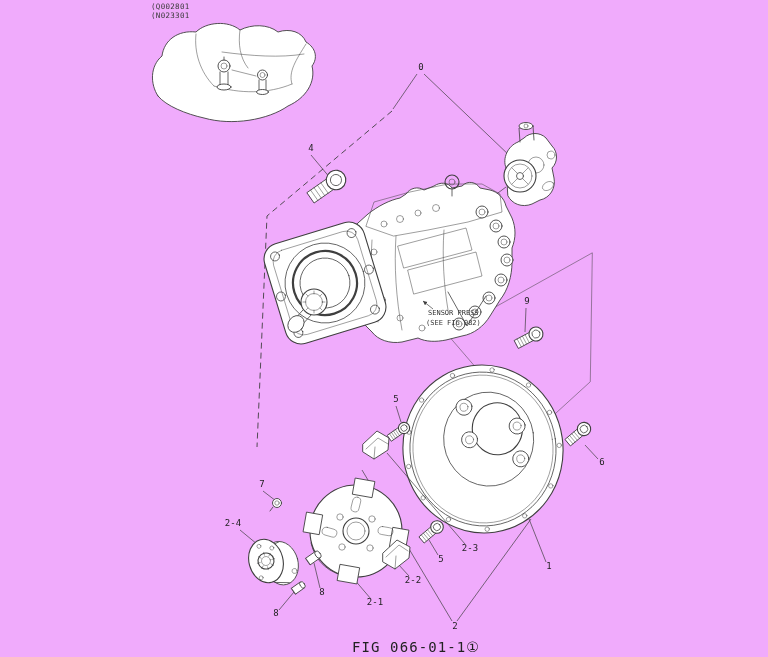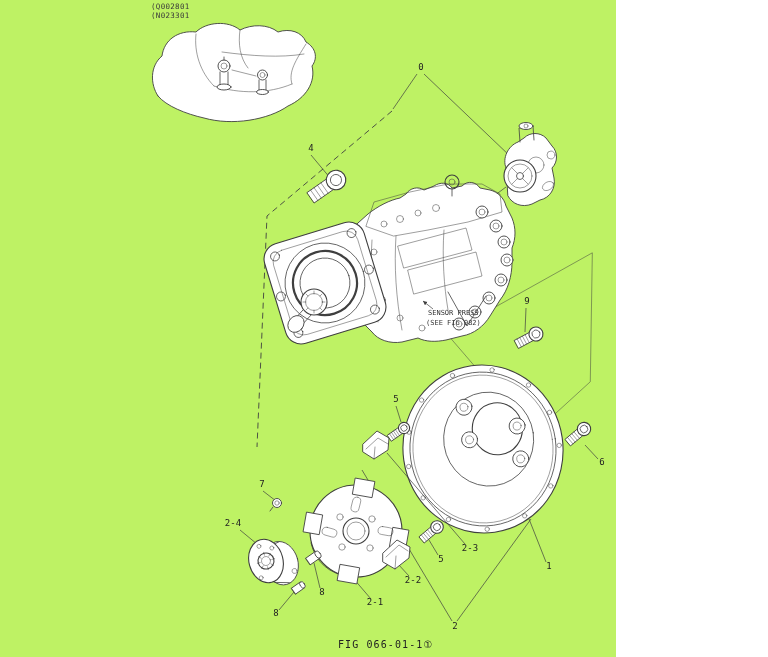--- a/index.html
+++ b/index.html
@@ -1,20 +1,20 @@
 <!DOCTYPE html>
 <html><head>
 <meta charset="utf-8">
 <style>
   html,body{margin:0;padding:0;background:#ffffff;}
-  .page{position:relative;width:616px;height:657px;background:#bef264;overflow:hidden;
+  .page{position:relative;width:768px;height:657px;background:#f0abfc;overflow:hidden;
         font-family:"DejaVu Sans Mono","DejaVu Sans",monospace;color:#2e2e2e;}
   .codes{position:absolute;left:151px;top:2px;font-size:7.5px;line-height:9px;
          letter-spacing:0.3px;color:#3a3a3a;white-space:pre;}
-  .caption{position:absolute;left:338px;top:639px;font-size:10px;letter-spacing:1.1px;color:#222;}
+  .caption{position:absolute;left:352px;top:639px;font-size:14px;letter-spacing:1.1px;color:#222;}
   svg{position:absolute;left:0;top:0;}
   svg *{vector-effect:non-scaling-stroke;}
   .ln{stroke:#3f3f3f;fill:none;stroke-width:.8;stroke-linecap:round;stroke-linejoin:round;}
   .lnw{stroke:#3f3f3f;fill:#ffffff;stroke-width:.9;stroke-linecap:round;stroke-linejoin:round;}
   .thin{stroke-width:.5;}
   .med{stroke-width:1.1;}
   .bold{stroke-width:2.2;}
   .leader{stroke:#3f3f3f;stroke-width:.7;fill:none;}
   .dash{stroke:#3f3f3f;stroke-width:.9;fill:none;stroke-dasharray:6 4;}
   .callout{font-family:"DejaVu Sans Mono","DejaVu Sans",monospace;font-size:9px;fill:#222;

